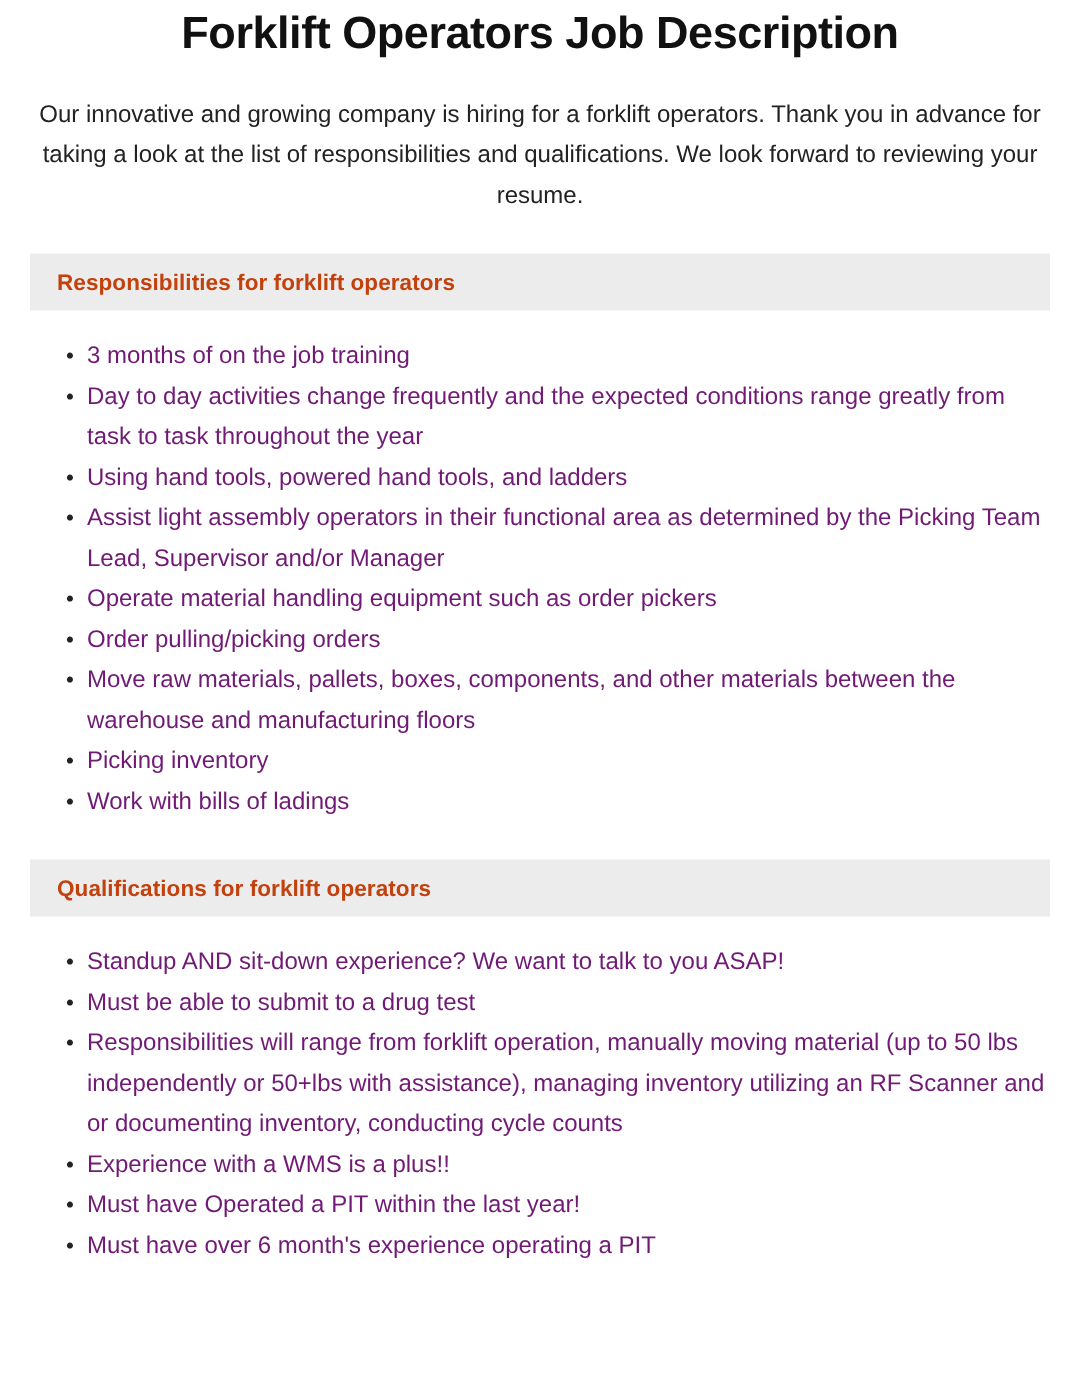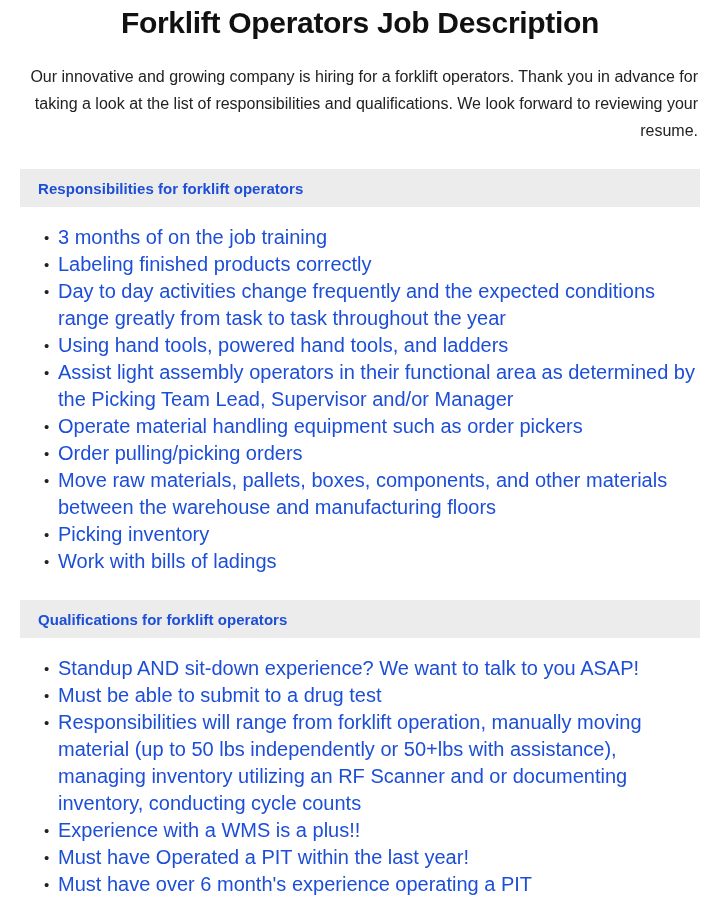--- a/index.html
+++ b/index.html
@@ -29,50 +29,50 @@
     letter-spacing: -0.3px;
     text-align: center;
     color: #111111;
   }
   .intro {
     margin: 0;
     padding: 21px 22px 0 22px;
     font-size: 16px;
     line-height: 27px;
     color: #222222;
-    text-align: right;
+    text-align: center;
   }
   .section {
     margin-top: 25px;
   }
   .section-header {
     margin: 0 20px;
     background: #ececec;
     height: 38px;
     display: flex;
     align-items: center;
     padding-left: 18px;
     box-sizing: border-box;
   }
   .section-header-text {
     font-size: 15px;
     font-weight: 700;
-    color: #1d4ed8;
+    color: #c2410c;
     letter-spacing: 0.05px;
   }
   ul.bullets {
     margin: 0;
     padding: 17px 22px 0 58px;
     list-style: none;
   }
   ul.bullets li {
     position: relative;
-    font-size: 20px;
+    font-size: 16px;
     line-height: 27px;
-    color: #1d4ed8;
+    color: #701a75;
     padding-left: 0;
     margin-bottom: 0;
   }
   ul.bullets li::before {
     content: "\2022";
     position: absolute;
     left: -14px;
     top: 0;
     font-size: 15px;
     line-height: 27px;
@@ -90,21 +90,20 @@
   <h1 class="doc-title">Forklift Operators Job Description</h1>
 
   <p class="intro">Our innovative and growing company is hiring for a forklift operators. Thank you in advance for taking a look at the list of responsibilities and qualifications. We look forward to reviewing your resume.</p>
 
   <div class="section">
     <div class="section-header">
       <span class="section-header-text">Responsibilities for forklift operators</span>
     </div>
     <ul class="bullets" id="list-responsibilities">
         <li>3 months of on the job training</li>
-        <li>Labeling finished products correctly</li>
         <li>Day to day activities change frequently and the expected conditions range greatly from task to task throughout the year</li>
         <li>Using hand tools, powered hand tools, and ladders</li>
         <li>Assist light assembly operators in their functional area as determined by the Picking Team Lead, Supervisor and/or Manager</li>
         <li>Operate material handling equipment such as order pickers</li>
         <li>Order pulling/picking orders</li>
         <li>Move raw materials, pallets, boxes, components, and other materials between the warehouse and manufacturing floors</li>
         <li>Picking inventory</li>
         <li>Work with bills of ladings</li>
       </ul>
   </div>

